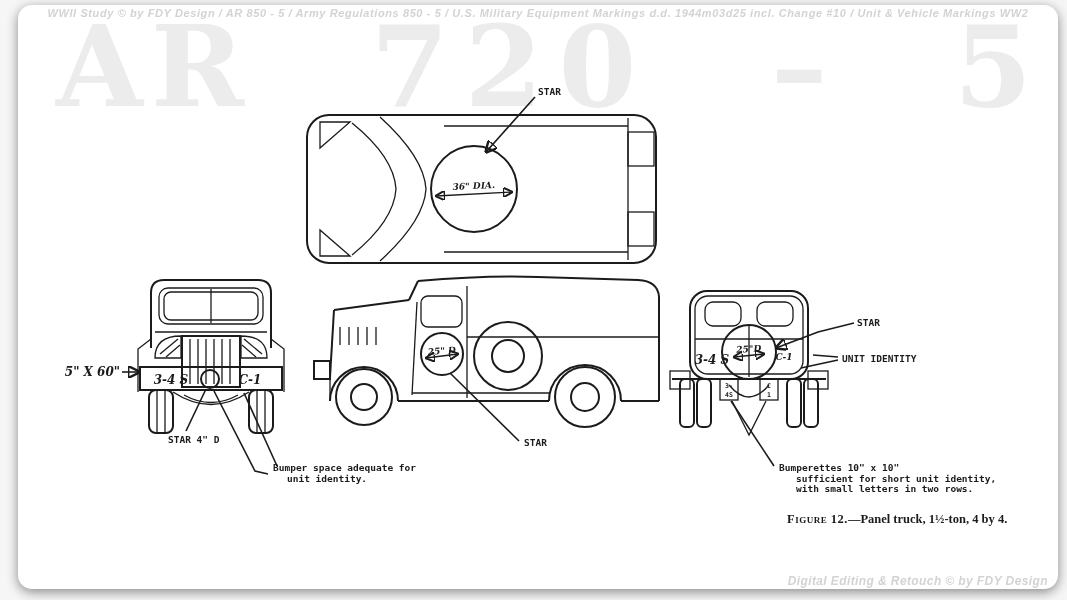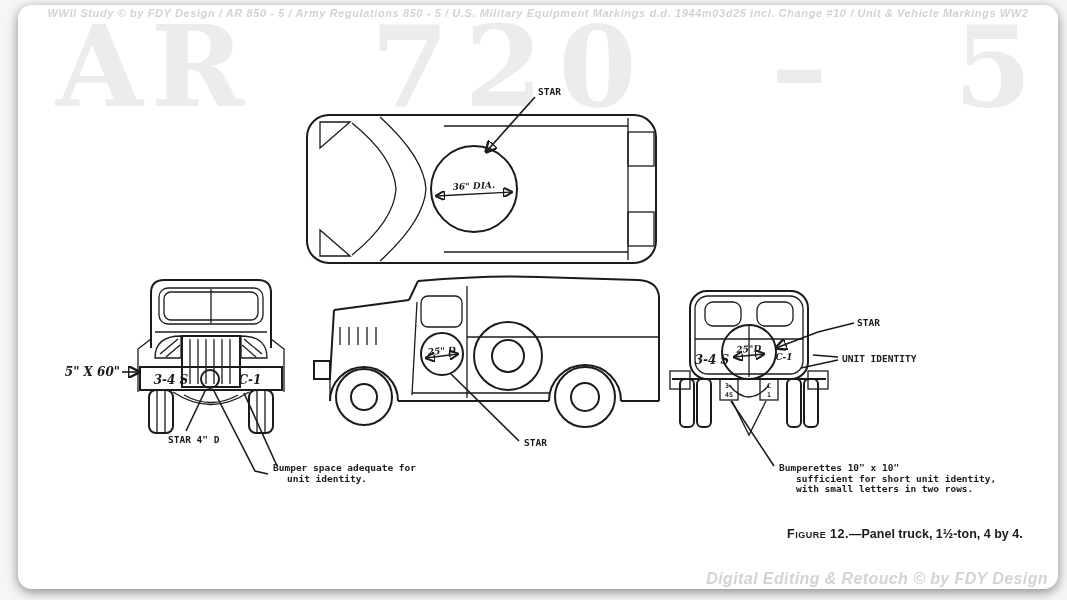--- a/index.html
+++ b/index.html
@@ -9,23 +9,23 @@
         font-family:"Liberation Sans",sans-serif;font-style:italic;font-weight:bold;
         font-size:11px;letter-spacing:.6px;color:#d3d3d3;
         text-shadow:1px 1px 0 rgba(255,255,255,.9);}
   .wm-big{position:absolute;left:38px;right:18px;top:14px;display:flex;
         justify-content:space-between;align-items:flex-start;
         font-family:"DejaVu Serif",serif;font-weight:bold;font-size:112px;line-height:.85;
         color:#ececec;letter-spacing:8px;}
   .wm-big .sp{letter-spacing:16px;}
   .wm-foot{position:absolute;right:10px;bottom:1px;white-space:nowrap;
         font-family:"Liberation Sans",sans-serif;font-style:italic;font-weight:bold;
-        font-size:16px;letter-spacing:.4px;color:#d3d3d3;
+        font-size:12px;letter-spacing:.4px;color:#d3d3d3;
         text-shadow:1px 1px 0 rgba(255,255,255,.9);}
-  #fig-caption{position:absolute;left:769px;top:522px;font-family:Liberation Sans, sans-serif;
+  #fig-caption{position:absolute;left:769px;top:507px;font-family:Liberation Serif, serif;
         font-size:12.5px;font-weight:bold;color:#1b1b1b;white-space:nowrap;}
   #fig-caption .sc{font-variant:small-caps;letter-spacing:.5px;}
   svg{position:absolute;left:0;top:0;}
   svg path,svg rect,svg line,svg circle,svg polyline{stroke:#1b1b1b;fill:none;stroke-width:2;}
   svg .thin{stroke-width:1.3;}
   svg .lead{stroke-width:1.6;}
   svg text{stroke:none;fill:#1b1b1b;}
   .lbl{font-family:"DejaVu Sans Mono",monospace;font-weight:bold;font-size:9.5px;}
   .lbl-s{font-family:"DejaVu Sans Mono",monospace;font-weight:bold;font-size:6.5px;}
   .hand{font-family:"DejaVu Serif",serif;font-style:italic;font-weight:bold;font-size:12px;}

